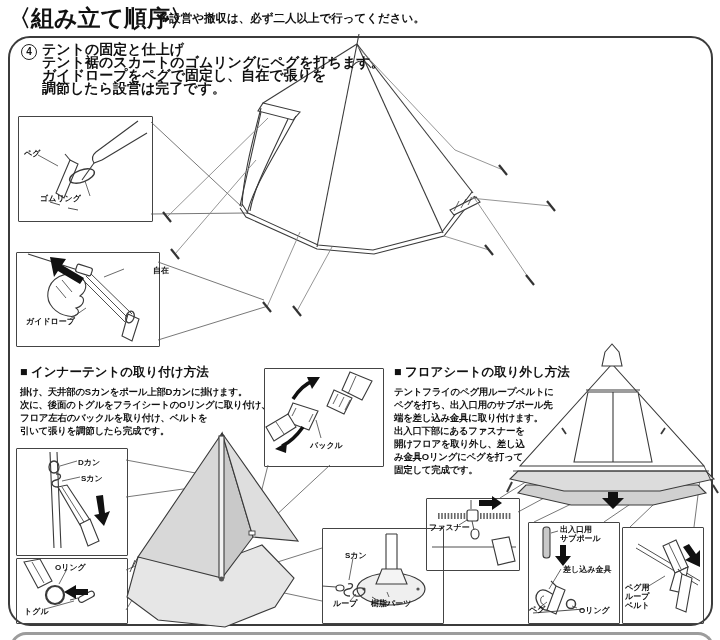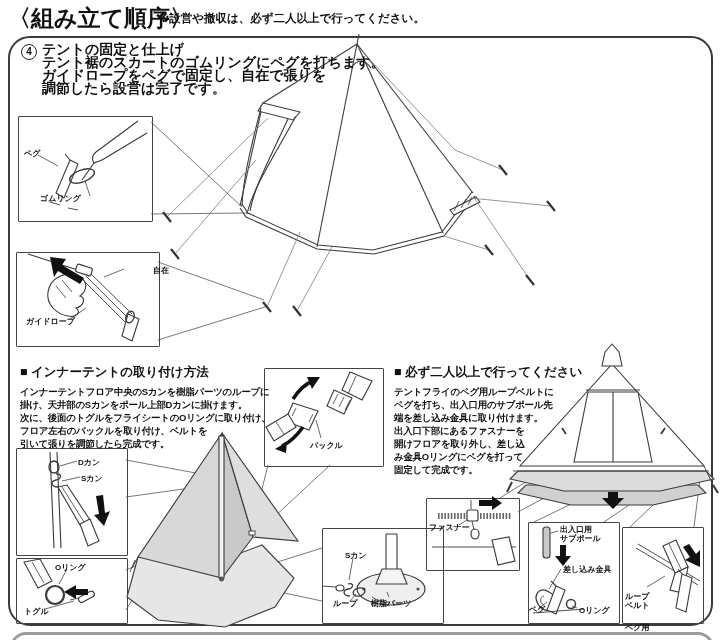--- a/index.html
+++ b/index.html
@@ -37,28 +37,27 @@
     <div class="steptext">
       <span>テントの固定と仕上げ</span>
       <span>テント裾のスカートのゴムリングにペグを打ちます。</span>
       <span>ガイドロープをペグで固定し、自在で張りを</span>
       <span>調節したら設営は完了です。</span>
     </div>
   </div>
 
   <div class="sect-title" style="left:20px;top:364px;">■ インナーテントの取り付け方法</div>
   <div class="sect-lines" style="left:20px;top:385px;">
-    <span>インナーテントフロア中央のSカンを樹脂パーツのループに</span>
     <span>掛け、天井部のSカンをポール上部Dカンに掛けます。</span>
     <span>次に、後面のトグルをフライシートのOリングに取り付け、</span>
     <span>フロア左右のバックルを取り付け、ベルトを</span>
     <span>引いて張りを調節したら完成です。</span>
   </div>
 
-  <div class="sect-title" style="left:394px;top:364px;">■ 必ず二人以上で行ってください</div>
+  <div class="sect-title" style="left:394px;top:364px;">■ フロアシートの取り外し方法</div>
   <div class="sect-lines" style="left:394px;top:385px;">
     <span>テントフライのペグ用ループベルトに</span>
     <span>ペグを打ち、出入口用のサブポール先</span>
     <span>端を差し込み金具に取り付けます。</span>
     <span>出入口下部にあるファスナーを</span>
     <span>開けフロアを取り外し、差し込</span>
     <span>み金具Oリングにペグを打って</span>
     <span>固定して完成です。</span>
   </div>
 
@@ -301,17 +300,17 @@
   <span class="lbl" style="left:310px;top:440px;">バックル</span>
   <span class="lbl" style="left:345px;top:550px;">Sカン</span>
   <span class="lbl" style="left:333px;top:598px;">ループ</span>
   <span class="lbl" style="left:371px;top:598px;">樹脂パーツ</span>
   <span class="lbl" style="left:429px;top:522px;">ファスナー</span>
   <span class="lbl" style="left:560px;top:524px;">出入口用</span>
   <span class="lbl" style="left:560px;top:533px;">サブポール</span>
   <span class="lbl" style="left:563px;top:564px;">差し込み金具</span>
   <span class="lbl" style="left:529px;top:604px;">ペグ</span>
   <span class="lbl" style="left:579px;top:605px;">Oリング</span>
-  <span class="lbl" style="left:625px;top:582px;margin-top:40px;">ペグ用</span>
+  <span class="lbl" style="left:625px;top:582px;">ペグ用</span>
   <span class="lbl" style="left:625px;top:591px;">ループ</span>
   <span class="lbl" style="left:625px;top:600px;">ベルト</span>
 
 </div>
 
 </body></html>

